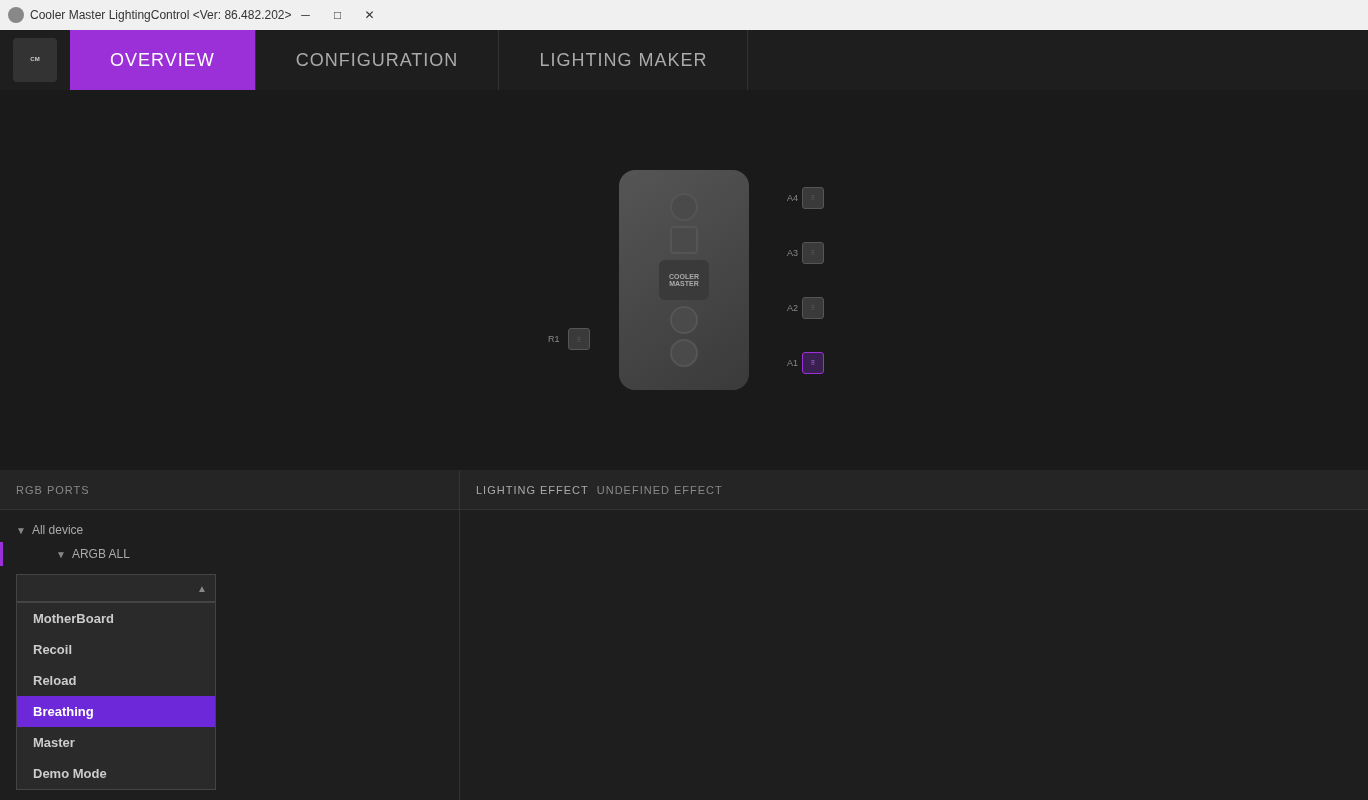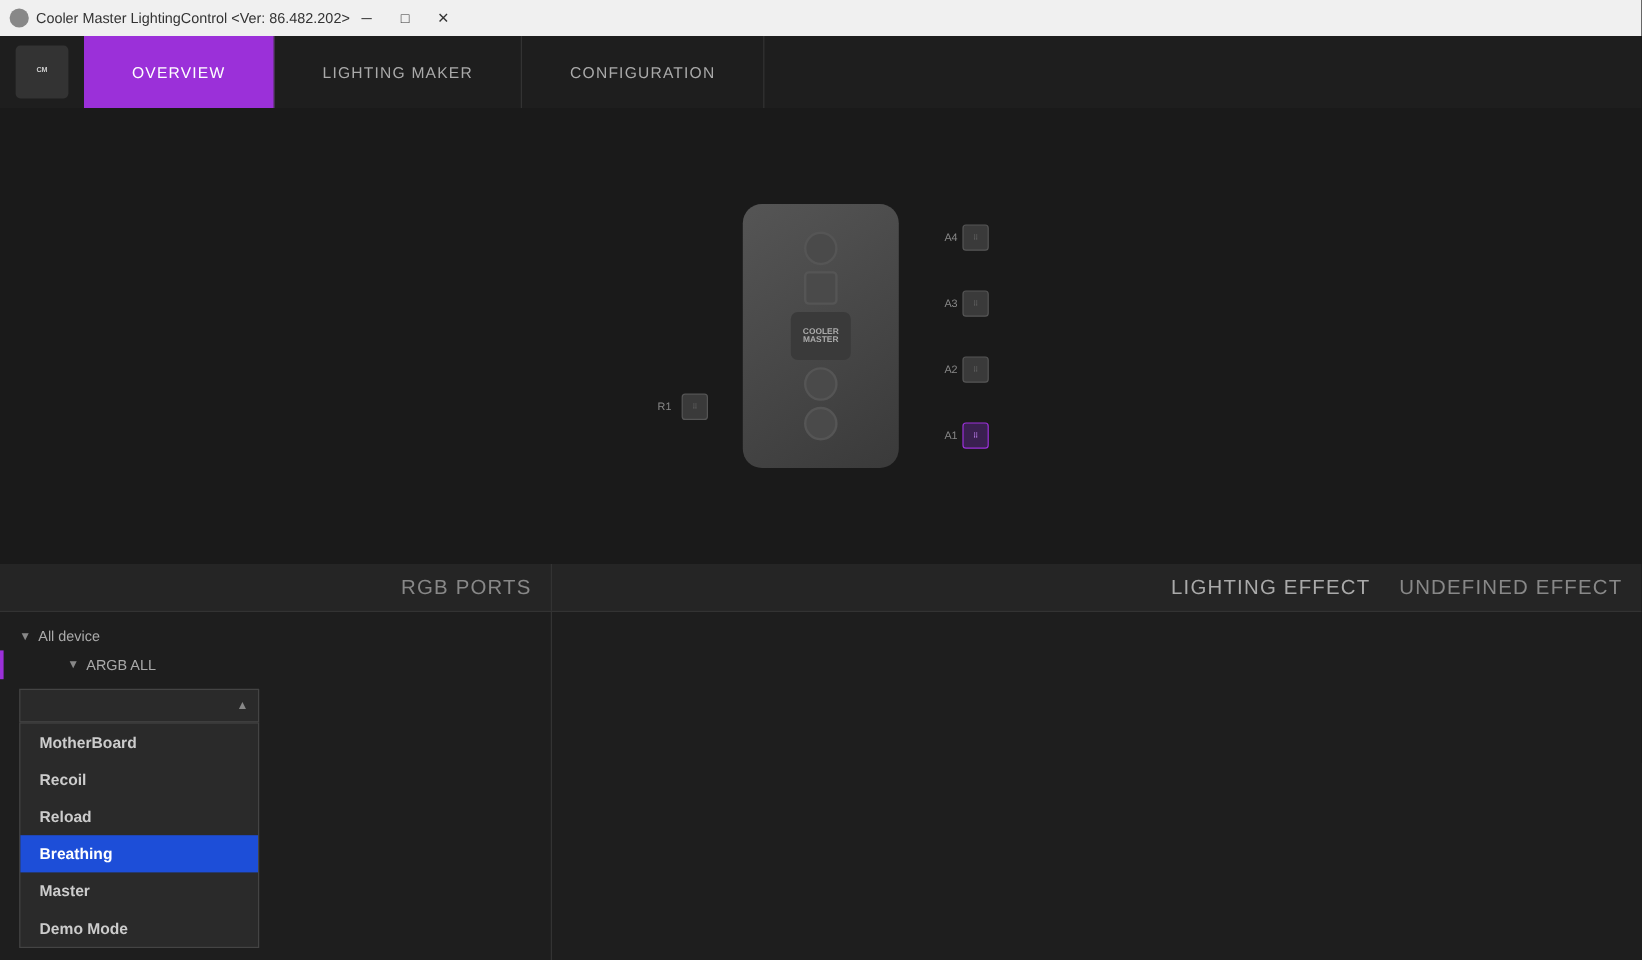--- a/index.html
+++ b/index.html
@@ -81,21 +81,21 @@
     }
     .nav-tabs {
       display: flex;
       align-items: stretch;
     }
     .nav-tab {
       padding: 0 40px;
       display: flex;
       align-items: center;
       justify-content: center;
-      font-size: 13px;
+      font-size: 18px;
       letter-spacing: 1px;
       color: #aaa;
       cursor: pointer;
       text-transform: uppercase;
       border-right: 1px solid #333;
     }
     .nav-tab.active {
       background: #9b30d9;
       color: #fff;
     }
@@ -222,39 +222,38 @@
     .panel-header {
       height: 40px;
       background: #252525;
       display: flex;
       align-items: center;
       gap: 0;
       border-bottom: 1px solid #333;
     }
     .panel-section-header {
       padding: 0 16px;
-      font-size: 17px;
+      font-size: 11px;
       letter-spacing: 1px;
       color: #888;
       text-transform: uppercase;
       display: flex;
       align-items: center;
       height: 100%;
-      justify-content: flex-end;
     }
     .panel-section-header.left {
       width: 460px;
       border-right: 1px solid #333;
     }
     .panel-section-header.right {
       flex: 1;
     }
     .lighting-effect-label {
       color: #aaa;
-      margin-right: 24px;
+      margin-right: 8px;
     }
     .lighting-effect-value {
       color: #888;
     }
     .panel-body {
       display: flex;
       flex: 1;
     }
 
     
@@ -329,21 +328,21 @@
     }
     .dropdown-item {
       padding: 8px 16px;
       font-size: 13px;
       color: #ccc;
       cursor: pointer;
       font-weight: bold;
     }
     .dropdown-item.highlighted {
       color: #fff;
-      background: #1d4ed8;
+      background: #6d28d9;
     }
 
     
     .right-panel {
       flex: 1;
       padding: 16px;
     }
 
     
     ::-webkit-scrollbar { width: 6px; }
@@ -366,22 +365,22 @@
 </div>
 
 <div class="navbar">
   <div class="navbar-logo">
     <div class="logo-box">
       <span style="font-size:6px; color:#ccc; font-weight:bold;">CM</span>
     </div>
   </div>
   <div class="nav-tabs">
     <div class="nav-tab active">OVERVIEW</div>
+    <div class="nav-tab">CONFIGURATION</div>
     <div class="nav-tab">LIGHTING MAKER</div>
-    <div class="nav-tab">CONFIGURATION</div>
   </div>
 </div>
 
 <div class="main-content">
 
   <div class="device-view">
     <div class="controller">
 
       <div class="port-left">
         <span class="port-label">R1</span>

